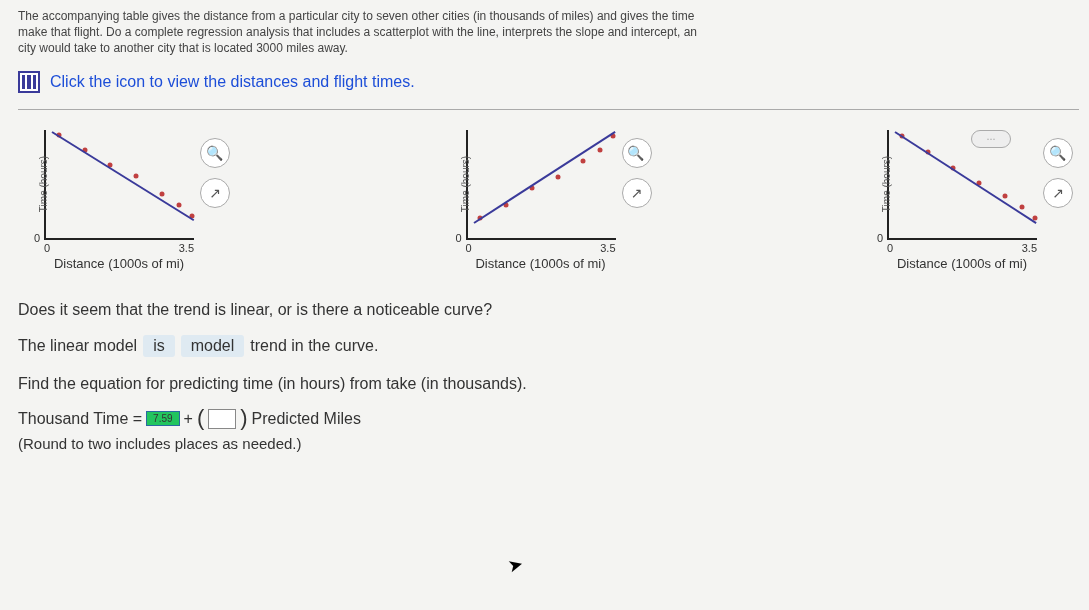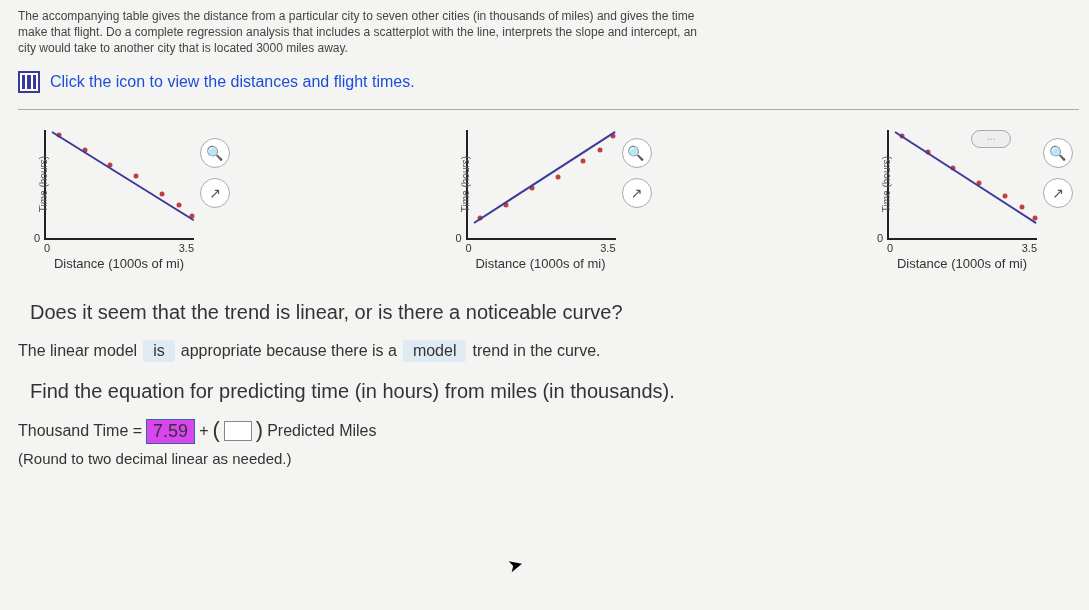--- a/index.html
+++ b/index.html
@@ -44,27 +44,27 @@
   .xlabel { font-size: 13px; color: #333; text-align: center; margin-left: 20px; margin-top: 2px; }
   .zero { position: absolute; left: -12px; bottom: -6px; font-size: 11px; color: #333; }
   .point { position: absolute; width: 5px; height: 5px; border-radius: 50%; background: #c04040; transform: translate(-50%,50%); }
   .fitline { position: absolute; height: 2px; background: #3a3a9a; transform-origin: left center; }
   .tool-col { display: flex; flex-direction: column; gap: 10px; margin-top: 8px; }
   .tool-btn {
     width: 30px; height: 30px; border-radius: 50%; border: 1px solid #aaa;
     background: #fff; display: flex; align-items: center; justify-content: center;
     font-size: 14px; color: #555; cursor: pointer;
   }
-  .qa { font-size: 20px; color: #333; margin: 12px 12px 16px; }
+  .qa { font-size: 16px; color: #333; margin: 12px 0 16px; }
   .ans-line { font-size: 16px; color: #333; margin-bottom: 18px; display: flex; flex-wrap: wrap; align-items: center; gap: 6px; }
   .chip {
     background: #dfeaf2; padding: 2px 10px; border-radius: 3px; color: #333;
   }
   .eq-line { font-size: 16px; color: #333; display: flex; align-items: center; gap: 4px; margin-bottom: 6px; }
-  .num-box { border: 1px solid #2a6aa0; background: #d946ef; padding: 1px 6px; font-size: 18px; }
+  .num-box { border: 1px solid #2a6aa0; background: #22c55e; padding: 1px 6px; font-size: 10px; }
   .blank-box { border: 1px solid #888; background: #fff; width: 28px; height: 20px; display: inline-block; }
   .paren { font-size: 22px; color: #333; line-height: 0.7; position: relative; top: -1px;}
   .note { font-size: 15px; color: #333; }
   .cursor {
     position: absolute; left: 508px; top: 554px; font-size: 18px; color: #000;
     transform: rotate(-15deg);
   }
   .badge {
     position: absolute; right: 78px; top: 130px; width: 40px; height: 18px;
     border: 1px solid #aaa; border-radius: 9px; background: #eee;
@@ -185,32 +185,31 @@
         </div>
     </div>
   </div>
 </div>
 
 <div class="qa">Does it seem that the trend is linear, or is there a noticeable curve?</div>
 
 <div class="ans-line">
   <span>The linear model</span>
   <span class="chip">is</span>
-  <span>appropriate because there is a</span>
   <span class="chip">model</span>
   <span>trend in the curve.</span>
 </div>
 
-<div class="qa">Find the equation for predicting time (in hours) from miles (in thousands).</div>
+<div class="qa">Find the equation for predicting time (in hours) from take (in thousands).</div>
 
 <div class="eq-line">
   <span>Thousand Time =</span>
   <span class="num-box">7.59</span>
   <span>+</span>
   <span class="paren">(</span>
   <span class="blank-box"></span>
   <span class="paren">)</span>
   <span>Predicted Miles</span>
 </div>
 
-<div class="note">(Round to two decimal linear as needed.)</div>
+<div class="note">(Round to two includes places as needed.)</div>
 
 <div class="cursor">➤</div>
 
 </body></html>

